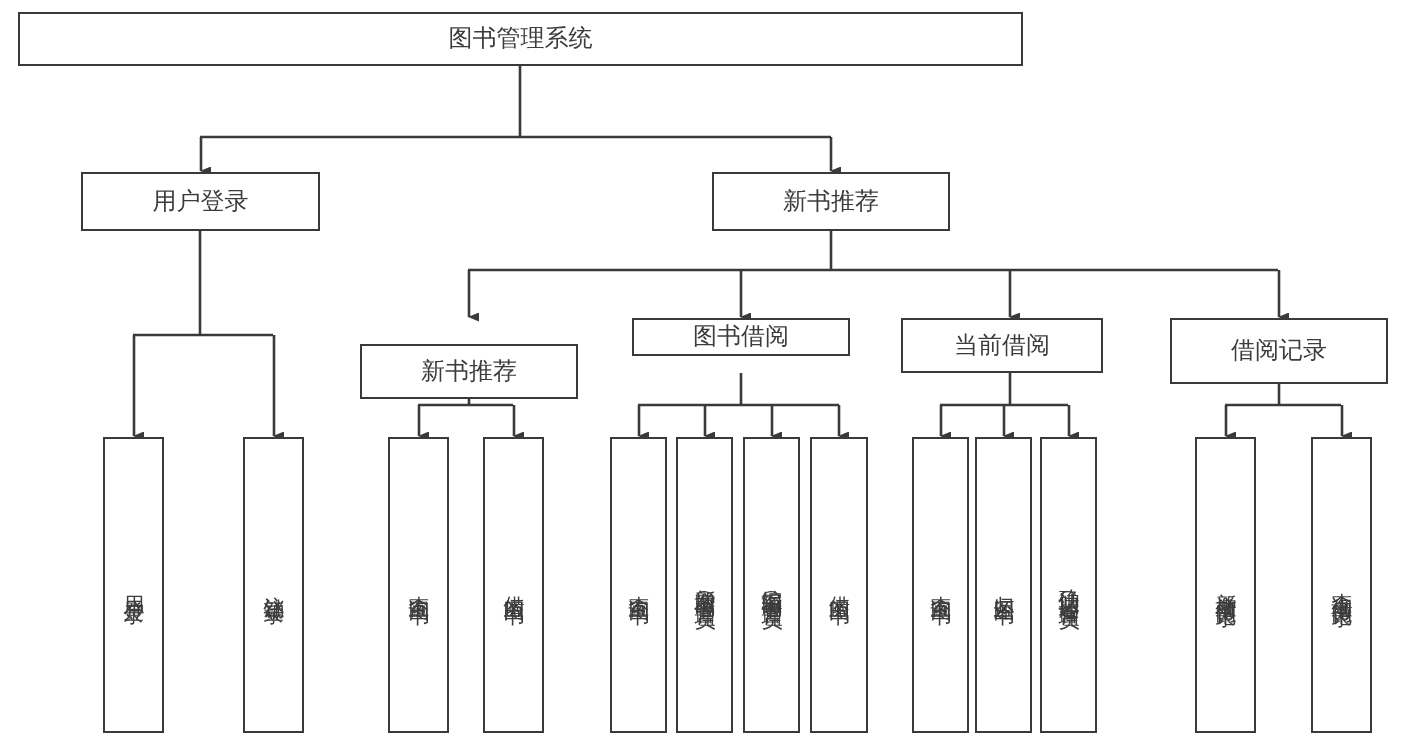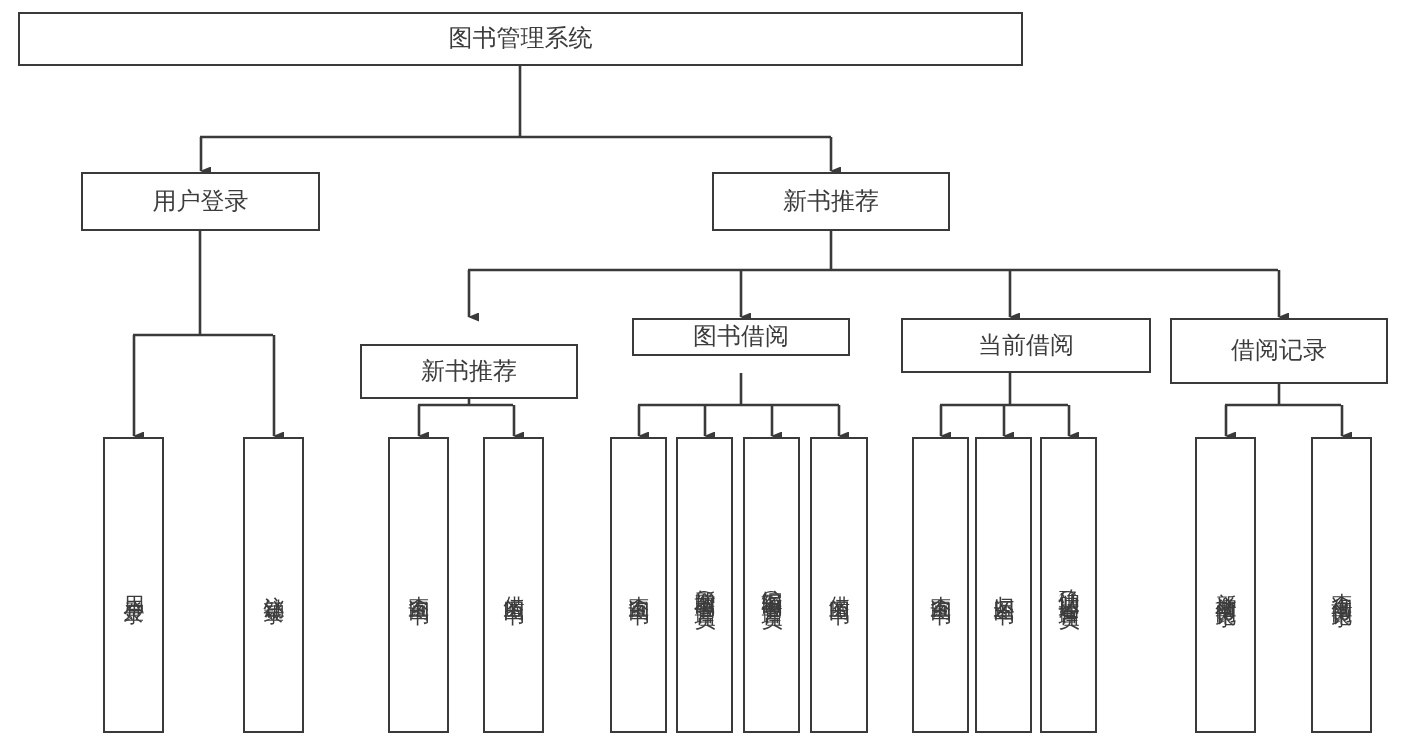--- a/index.html
+++ b/index.html
@@ -123,21 +123,21 @@
       </div>
       <div class="node horizontal" style="left: 712px; top: 172px; width: 238px; height: 59px;">
         <span class="node-label">新书推荐</span>
       </div>
       <div class="node horizontal" style="left: 360px; top: 318px; width: 218px; height: 55px; margin-top: 26px;">
         <span class="node-label">新书推荐</span>
       </div>
       <div class="node horizontal" style="left: 632px; top: 318px; width: 218px; height: 38px;">
         <span class="node-label">图书借阅</span>
       </div>
-      <div class="node horizontal" style="left: 901px; top: 318px; width: 250px; height: 55px;">
+      <div class="node horizontal" style="left: 901px; top: 318px; width: 202px; height: 55px;">
         <span class="node-label">当前借阅</span>
       </div>
       <div class="node horizontal" style="left: 1170px; top: 318px; width: 218px; height: 66px;">
         <span class="node-label">借阅记录</span>
       </div>
       <div class="node vertical" style="left: 103px; top: 437px; width: 61px; height: 296px;">
         <span class="node-label">用户登录</span>
       </div>
       <div class="node vertical" style="left: 243px; top: 437px; width: 61px; height: 296px;">
         <span class="node-label">注销登录</span>

